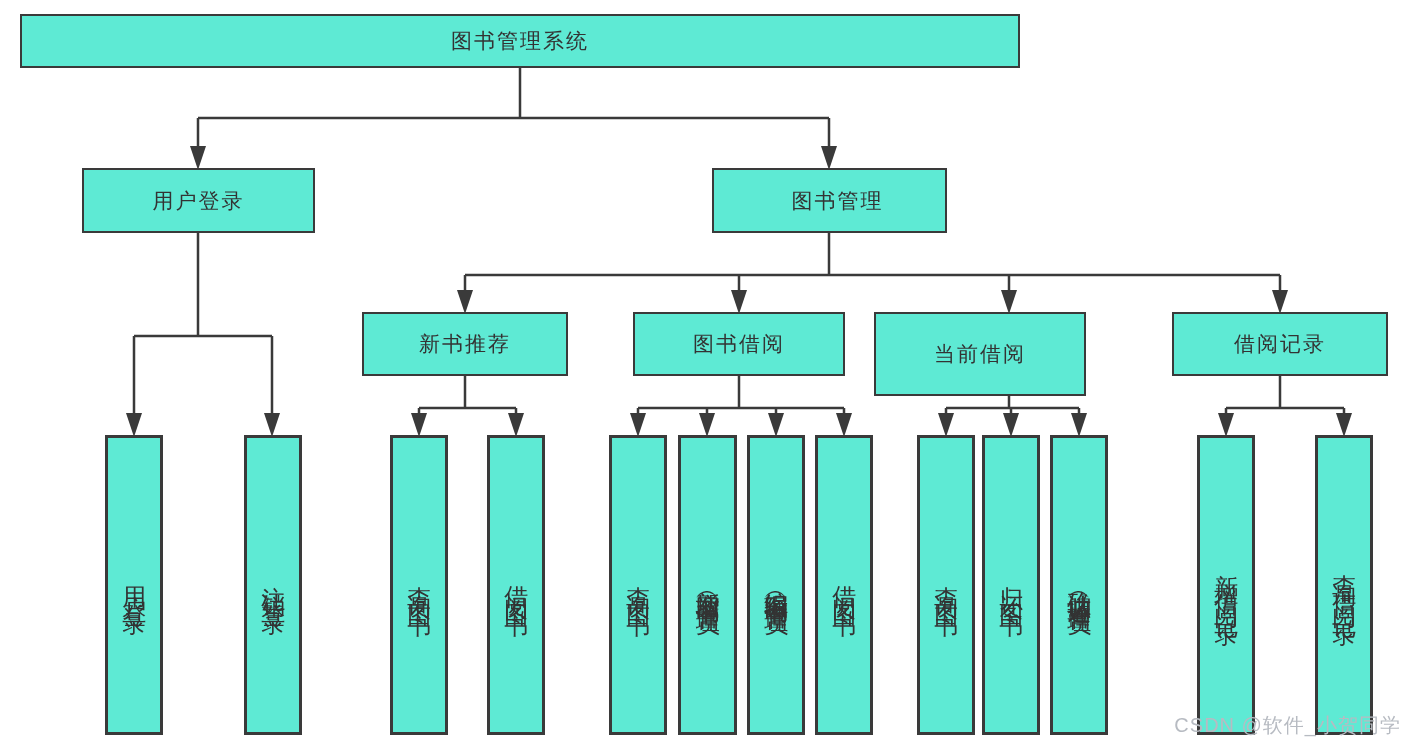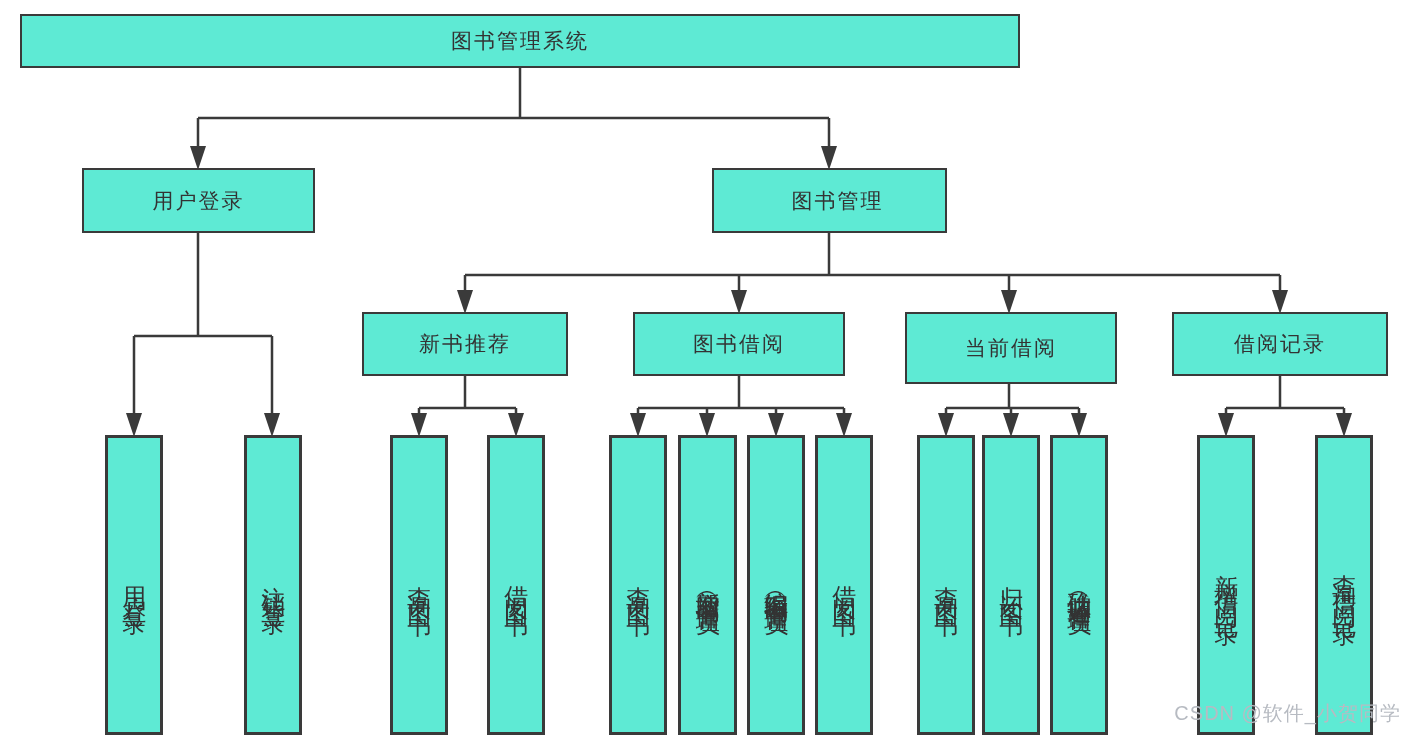--- a/index.html
+++ b/index.html
@@ -15,21 +15,21 @@
   }
   .h-node { font-size:21px; letter-spacing:2px; white-space:nowrap; }
   .leaf { border-width:3px; }
   .leaf .vtext {
     writing-mode:vertical-rl; text-orientation:mixed;
     font-size:24px; letter-spacing:9px; line-height:1.1;
   }
   .leaf.mid .vtext  { letter-spacing:10px; }
   .leaf.long .vtext { letter-spacing:3px; }
   .watermark {
-    position:absolute; right:4px; bottom:20px; z-index:5;
+    position:absolute; right:4px; bottom:8px; z-index:5;
     font-size:20px; color:#b7bbc2; letter-spacing:1px; white-space:nowrap;
   }
 </style>
 </head>
 <body>
 
 <div class="stage">
 
   <svg class="lines" width="1405" height="747" viewBox="0 0 1405 747">
     <path fill="none" stroke="#3a3a3a" stroke-width="2.5" d="
@@ -64,21 +64,21 @@
     </g>
   </svg>
 
   <div class="node h-node" style="left:20px; top:14px; width:1000px; height:54px;">图书管理系统</div>
 
   <div class="node h-node" style="left:82px; top:168px; width:233px; height:65px;">用户登录</div>
   <div class="node h-node" style="left:712px; top:168px; width:235px; height:65px;padding-left:16px;">图书管理</div>
 
   <div class="node h-node" style="left:362px; top:312px; width:206px; height:64px;">新书推荐</div>
   <div class="node h-node" style="left:633px; top:312px; width:212px; height:64px;">图书借阅</div>
-  <div class="node h-node" style="left:905px; top:312px; width:212px; height:72px;text-align:right;">当前借阅</div>
+  <div class="node h-node" style="left:874px; top:312px; width:212px; height:84px;text-align:right;">当前借阅</div>
   <div class="node h-node" style="left:1172px; top:312px; width:216px; height:64px;">借阅记录</div>
 
   <div class="node leaf" style="left:105px; top:435px; width:58px; height:300px;">
     <span class="vtext">用户登录</span>
   </div>
   <div class="node leaf" style="left:244px; top:435px; width:58px; height:300px;">
     <span class="vtext">注销登录</span>
   </div>
 
   <div class="node leaf" style="left:390px; top:435px; width:58px; height:300px;">

